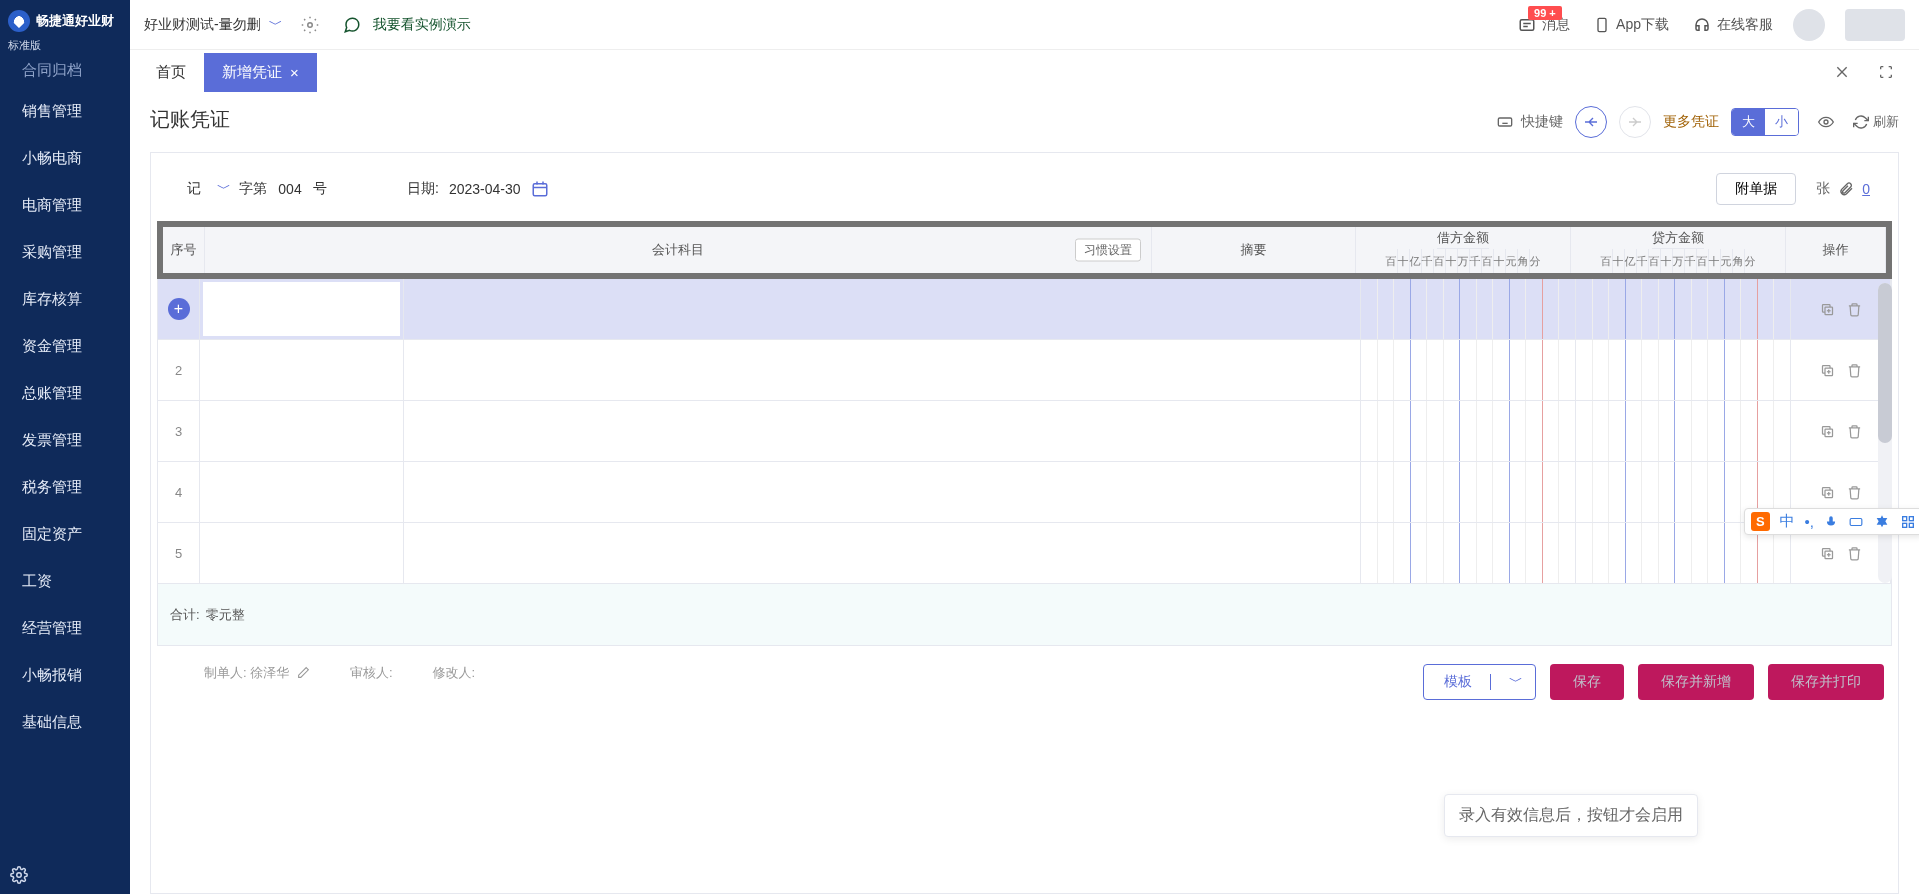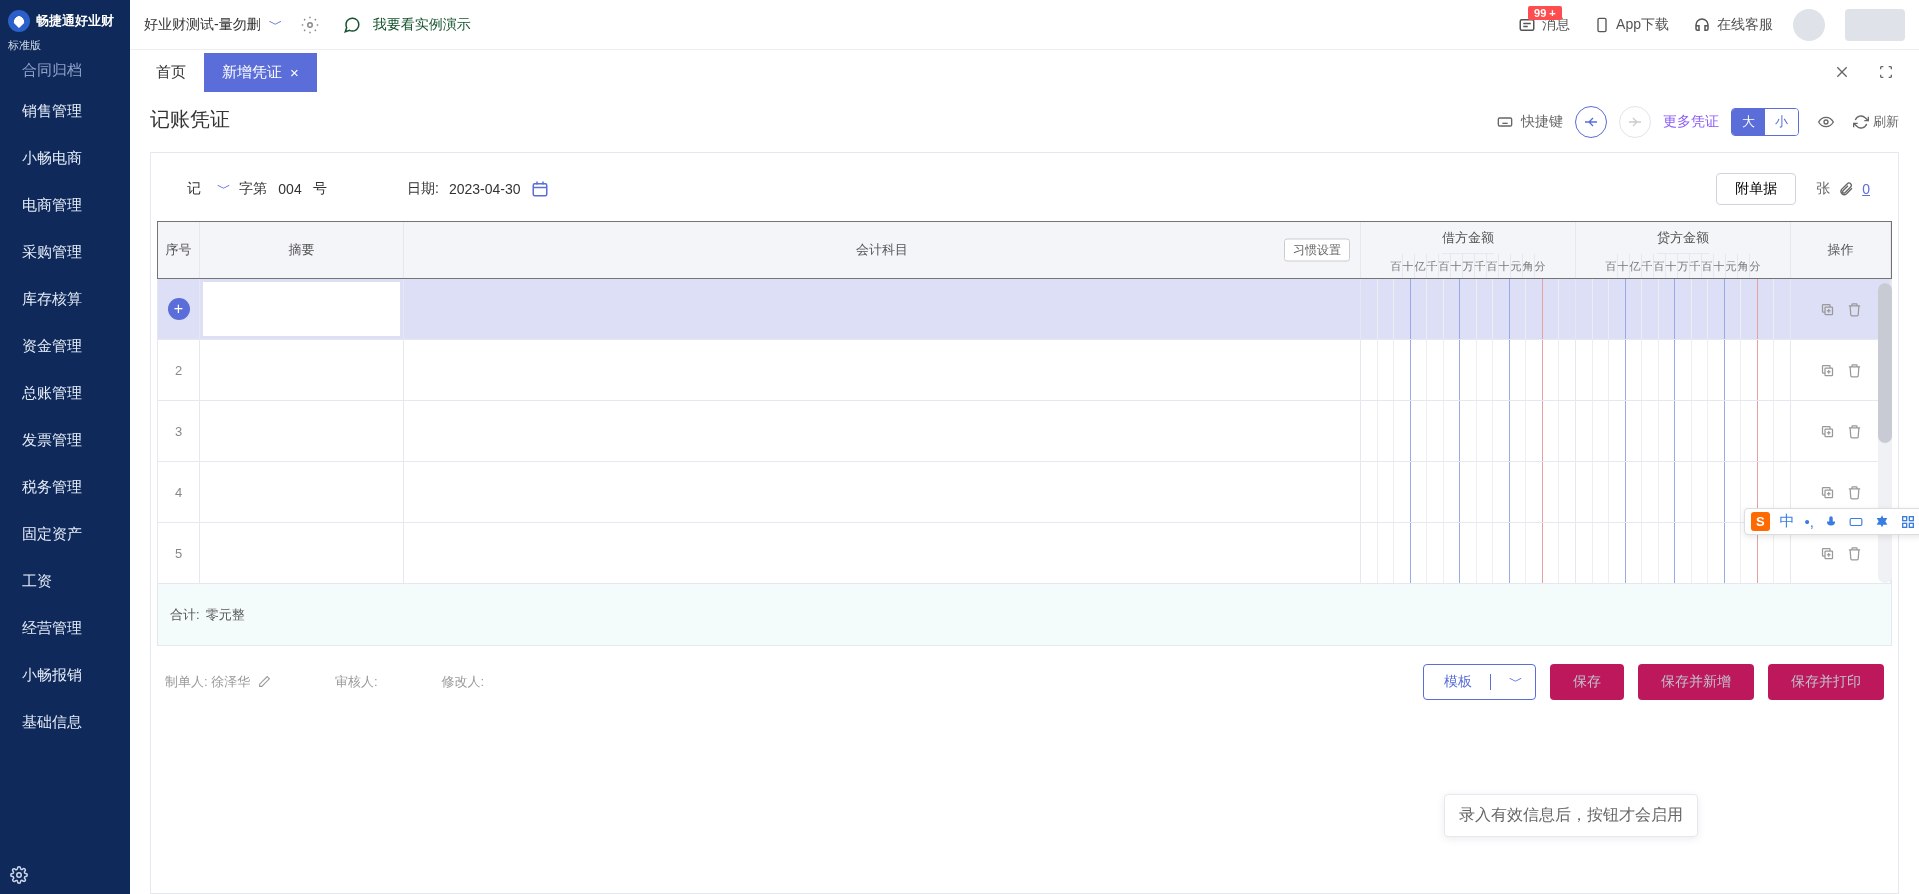--- a/index.html
+++ b/index.html
@@ -36,41 +36,41 @@
 .icon-btn { width: 30px; height: 30px; display: inline-flex; align-items: center; justify-content: center; color: #666; cursor: pointer; border-radius: 4px; }
 
 .page { padding: 8px 20px 0; flex: 1; display: flex; flex-direction: column; }
 .page-head { display: flex; align-items: flex-start; padding: 4px 0 14px; gap: 14px; }
 .page-title { font-size: 20px; color: #333; }
 .head-right { margin-left: auto; display: flex; align-items: center; gap: 12px; }
 .shortcut-btn { display: flex; align-items: center; gap: 6px; color: #666; cursor: pointer; font-size: 14px; }
 .nav-circle { width: 32px; height: 32px; border: 1px solid #d0d4de; border-radius: 50%; display: inline-flex; align-items: center; justify-content: center; color: #888; cursor: pointer; }
 .nav-circle.primary { border-color: #5a6dd8; color: #5a6dd8; }
 .nav-circle.disabled { color: #ccc; border-color: #e2e4ea; }
-.link-primary { color: #8b5cf6; cursor: pointer; font-size: 14px; }
+.link-primary { color: #a16207; cursor: pointer; font-size: 14px; }
 .size-toggle { display: flex; border: 1px solid #5a6dd8; border-radius: 4px; overflow: hidden; }
 .size-toggle span { padding: 4px 10px; font-size: 13px; cursor: pointer; }
 .size-toggle .on { background: #5a6dd8; color: #fff; }
 .size-toggle .off { background: #fff; color: #5a6dd8; }
 .refresh-btn { display: flex; align-items: center; gap: 4px; color: #666; cursor: pointer; }
 
 .card { border: 1px solid #e6e8ef; flex: 1; display: flex; flex-direction: column; padding: 0; background: #fff; overflow: hidden; }
 .voucher-meta { display: flex; align-items: center; padding: 20px 28px 16px; gap: 10px; font-size: 14px; }
 .meta-left { display: flex; align-items: center; gap: 8px; }
 .meta-input { min-width: 30px; text-align: center; }
 .blue-chev { color: #5a6dd8; }
 .date-box { display: flex; align-items: center; gap: 10px; margin-left: 70px; }
 .cal-icon { color: #5a6dd8; }
 .meta-right { margin-left: auto; display: flex; align-items: center; gap: 20px; }
 .btn-outline { border: 1px solid #d0d4de; padding: 6px 18px; border-radius: 4px; background: #fff; cursor: pointer; font-size: 14px; }
 .attach-ct { display: flex; align-items: center; gap: 8px; color: #666; }
 .attach-ct .num { text-decoration: underline; color: #5a6dd8; }
 
 .grid-wrap { padding: 0 6px; flex: 1; display: flex; flex-direction: column; position: relative; }
-.grid-head { display: flex; background: #f4f5f8; border: 1px solid #737373; }
+.grid-head { display: flex; background: #f4f5f8; border: 6px solid #737373; }
 .grid-head .col { border-right: 1px solid #e6e8ef; display: flex; align-items: center; justify-content: center; font-weight: 500; color: #555; }
 .col-seq { width: 42px; }
 .col-sum { width: 204px; }
 .col-acc { flex: 1; position: relative; }
 .habit-btn { position: absolute; right: 10px; top: 50%; transform: translateY(-50%); border: 1px solid #ccc; padding: 2px 8px; border-radius: 3px; font-size: 12px; cursor: pointer; background: #fff; color: #666; }
 .col-amt { width: 215px; display: flex; flex-direction: column; }
 .col-amt .amt-title { flex: 1; display: flex; align-items: center; justify-content: center; border-bottom: 1px solid #e6e8ef; height: 34px; }
 .digit-row { display: flex; height: 24px; }
 .digit-row span { flex: 1; border-right: 1px solid #e6e8ef; font-size: 11px; display: flex; align-items: center; justify-content: center; color: #777; }
 .digit-row span:last-child { border-right: none; }
@@ -93,21 +93,21 @@
 .cell.ops { width: 100px; gap: 12px; }
 .op-icon { color: #999; cursor: pointer; font-size: 14px; }
 .add-circle { width: 22px; height: 22px; border-radius: 50%; background: #5a6dd8; color: #fff; display: inline-flex; align-items: center; justify-content: center; font-size: 16px; cursor: pointer; }
 .summ-input { width: 100%; height: 54px; border: none; background: #fff; outline: none; padding: 4px; resize: none; font-family: inherit; }
 .grid-row.active .cell.summ { padding: 3px; }
 .grid-row.active .summ-input { border: none; }
 
 .total-row { display: flex; height: 62px; background: #f4fbfb; border: 1px solid #e6e8ef; border-top: none; align-items: center; padding: 0 12px; color: #555; }
 .total-row .tlabel { margin-right: 6px; }
 
-.footer-meta { display: flex; align-items: center; padding: 18px 8px 10px; color: #999; font-size: 13px; gap: 64px; }
+.footer-meta { display: flex; align-items: flex-start; padding: 18px 8px 10px; color: #999; font-size: 13px; gap: 40px; margin-left: 39px; }
 .footer-actions { margin-left: auto; display: flex; gap: 14px; align-items: center; }
 .btn { padding: 8px 22px; border-radius: 4px; font-size: 14px; cursor: pointer; border: 1px solid transparent; }
 .btn.tpl { border: 1px solid #5a6dd8; color: #5a6dd8; background: #fff; display: flex; align-items: center; gap: 18px; padding: 8px 12px 8px 20px; }
 .btn.tpl .divider { width: 1px; height: 16px; background: #5a6dd8; }
 .btn.disabled { background: #be185d; color: #bfc2cc; cursor: not-allowed; }
 
 .tooltip { position: absolute; bottom: 56px; right: 200px; background: #fff; border: 1px solid #e6e8ef; box-shadow: 0 2px 8px rgba(0,0,0,.08); padding: 10px 14px; color: #666; border-radius: 4px; font-size: 16px; }
 
 .vscroll { position: absolute; right: 6px; top: 62px; width: 14px; height: 300px; background: #f0f1f5; border-radius: 7px; }
 .vscroll .thumb { position: absolute; top: 0; width: 14px; height: 160px; background: #c8cbd4; border-radius: 7px; }
@@ -289,25 +289,25 @@
                   <path d="M21 11l-8.5 8.5a5 5 0 0 1-7-7L14 4a3.5 3.5 0 0 1 5 5l-8.5 8.5a2 2 0 0 1-3-3L15 7"></path>
                 </svg>
               <span class="num">0</span>
             </div>
           </div>
         </div>
 
         <div class="grid-wrap">
           <div class="grid-head grid-head-h">
             <div class="col col-seq">序号</div>
-            <div class="col col-sum">摘要</div>
             <div class="col col-acc">
               <span>会计科目</span>
               <span class="habit-btn">习惯设置</span>
             </div>
+            <div class="col col-sum">摘要</div>
             <div class="col col-amt">
               <div class="amt-title">借方金额</div>
               <div class="digit-row" id="debit-digits">
                   <span>百</span>
                   <span>十</span>
                   <span>亿</span>
                   <span>千</span>
                   <span>百</span>
                   <span>十</span>
                   <span>万</span>

